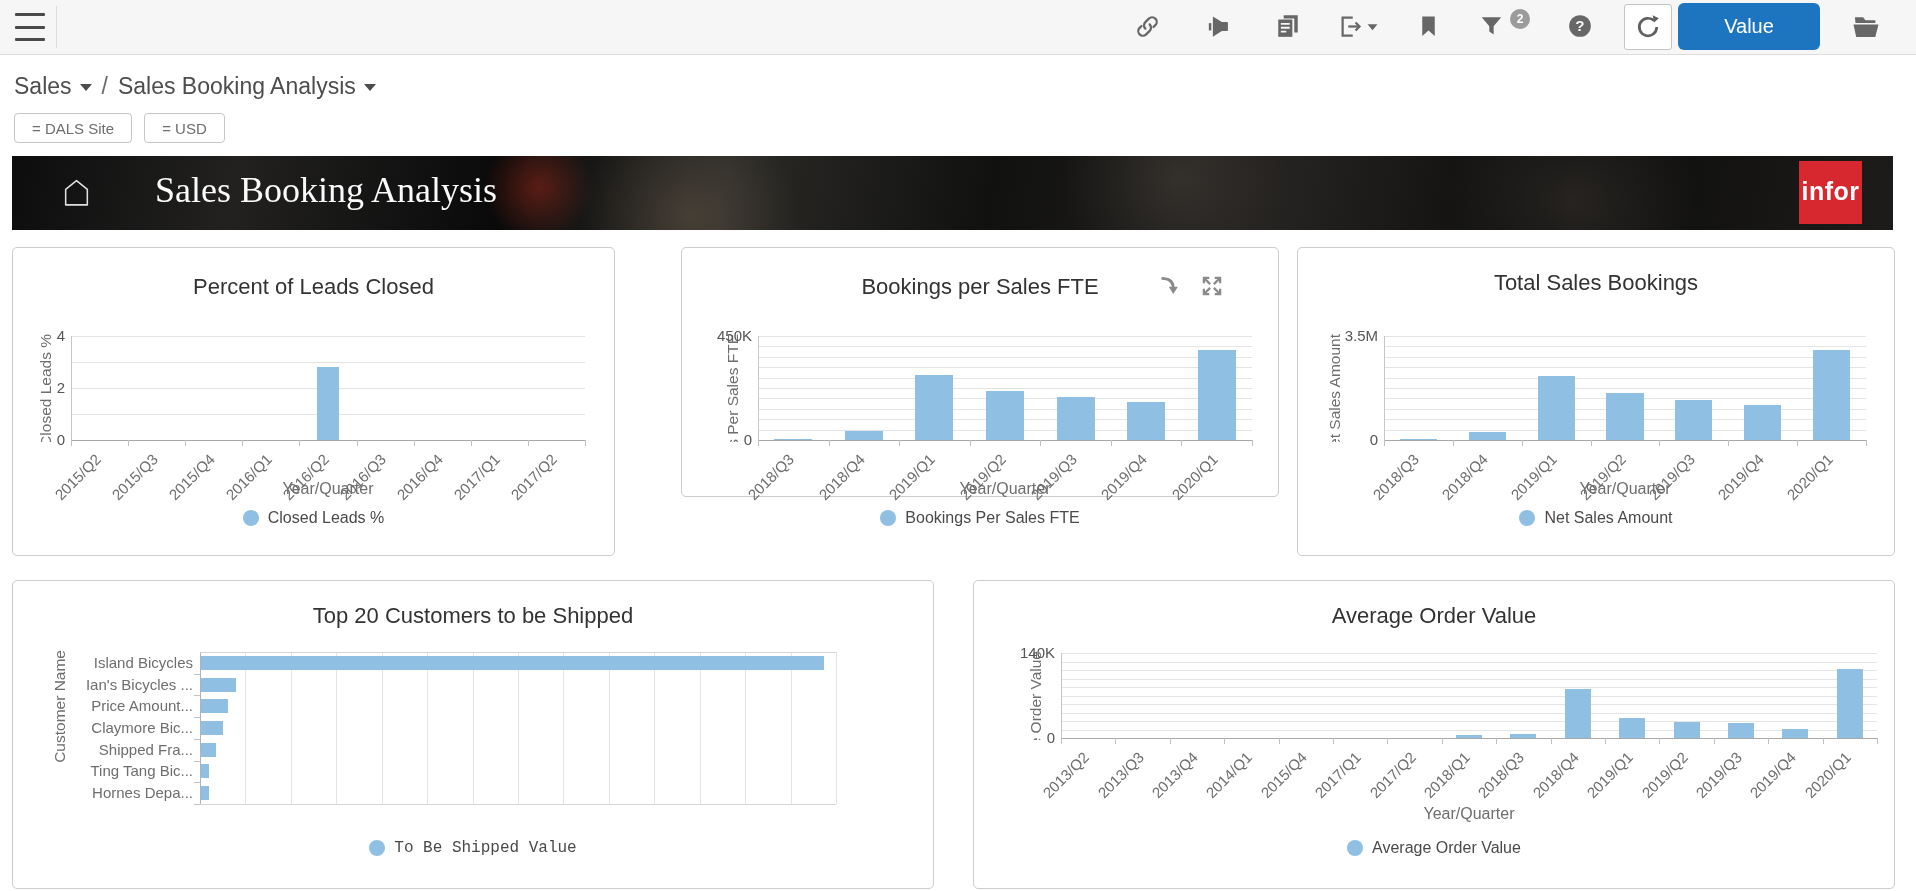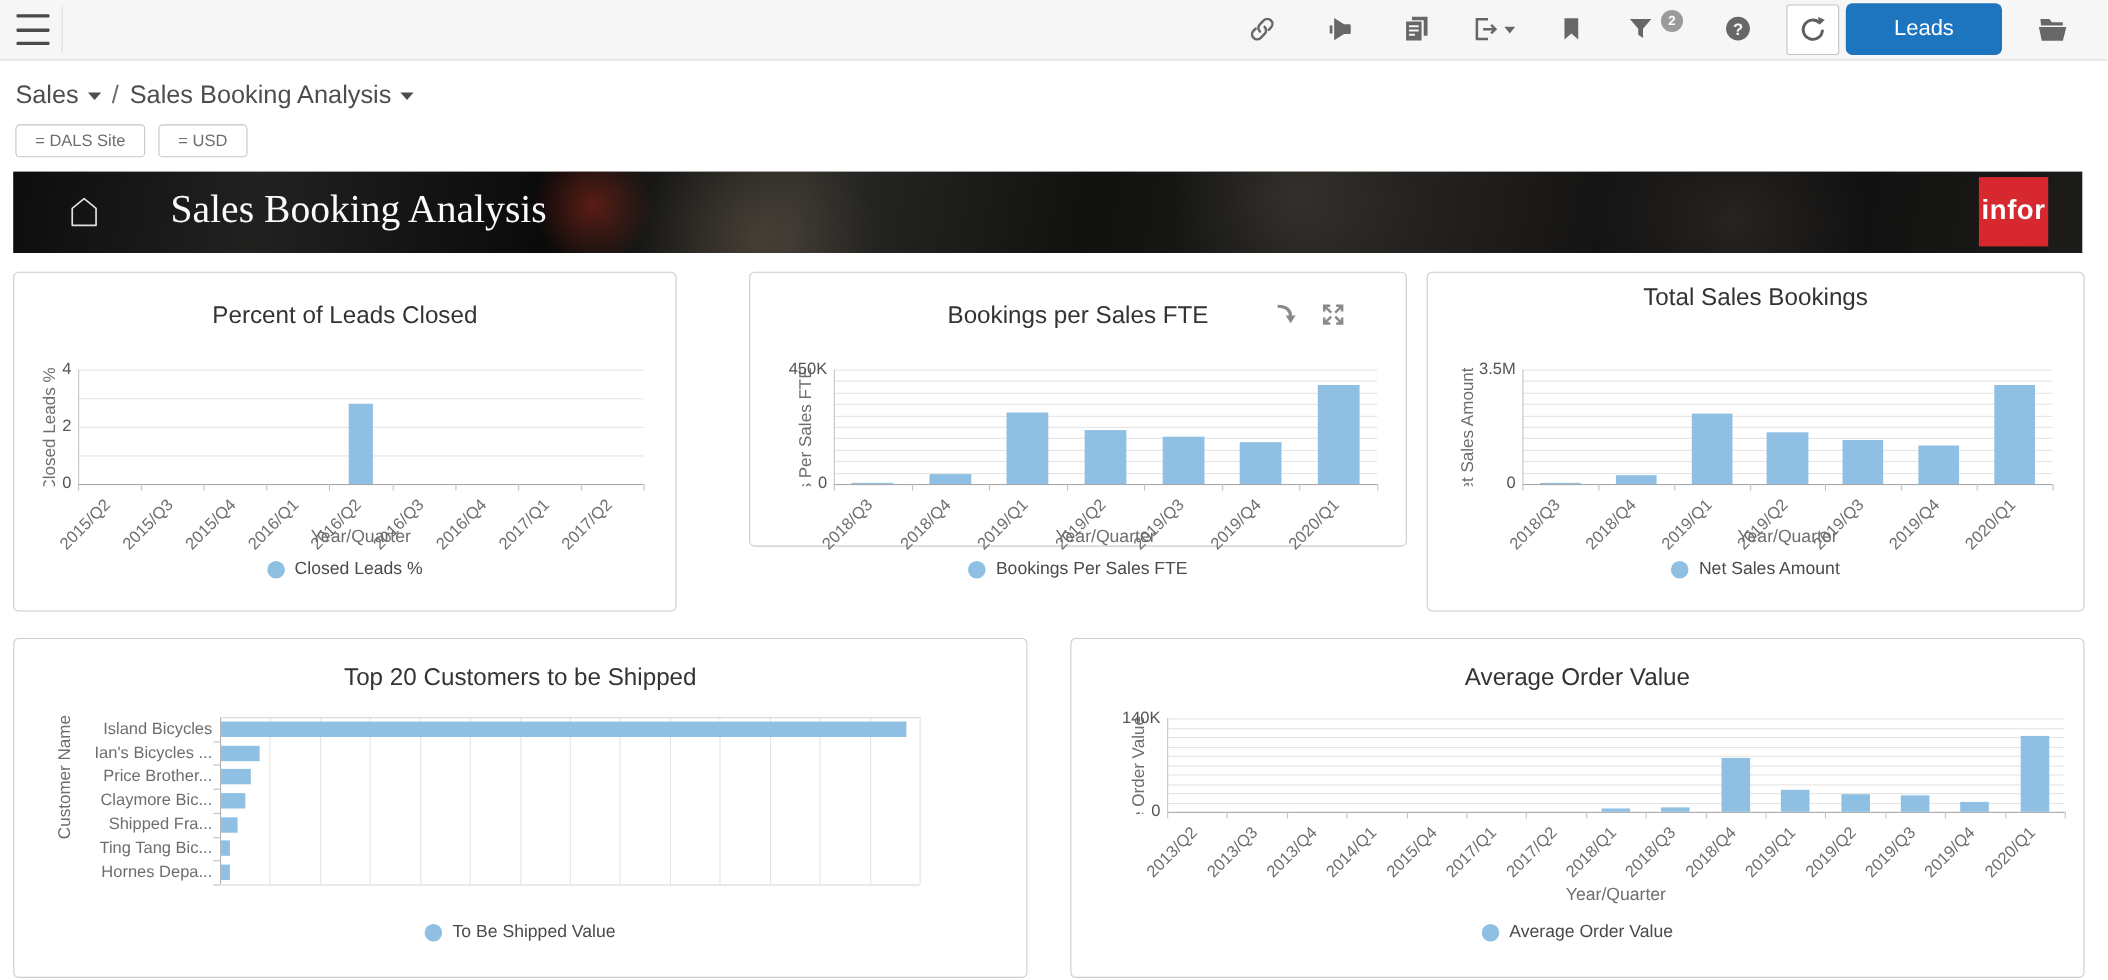--- a/index.html
+++ b/index.html
@@ -122,21 +122,21 @@
         <circle cx="12" cy="12" r="10" fill="currentColor"></circle>
         <text x="12" y="17" text-anchor="middle" font-size="14" font-weight="bold" fill="#f6f6f6" font-family="Liberation Sans,sans-serif">?</text>
       </svg>
     </div>
     <div class="refresh-btn">
       <svg viewBox="0 0 24 24" width="28" height="28" fill="none" stroke="currentColor" stroke-width="2.3">
         <path d="M19.5 12a7.5 7.5 0 1 1-2.1-5.2"></path>
         <path d="M16 1.9l5.3 2.6-4.1 3.6z" fill="currentColor" stroke="none"></path>
       </svg>
     </div>
-    <button class="edit-btn">Leads</button>
+    <button class="edit-btn">Value</button>
     <div class="tb-icon folder-btn">
       <svg viewBox="0 0 24 24" width="28" height="28" fill="currentColor">
         <path d="M2.5 4.5h7l2 2.5h8.5V9.5h-17z"></path>
         <path d="M1.3 10.8h21.4L20 21.5H3.6L1.3 10.8z"></path>
       </svg>
     </div>
   </div>
 
   <div class="breadcrumb">
     <span class="crumb">
@@ -255,21 +255,21 @@
       <div class="xlabel" style="left: 372.143px; top: 200px; width: 90px;">2019/Q4</div>
       <div class="bar" style="left: 515.66px; top: 102.329px; width: 38.1086px; height: 89.6711px;"></div>
       <div class="xlabel" style="left: 442.714px; top: 200px; width: 90px;">2020/Q1</div>
       <div class="axis-title-x" style="left: 76px; width: 494px; top: 232px;">Year/Quarter</div>
       <div class="legend" style="top: 261px;">
         <div class="legend-dot" style="background: rgb(143, 192, 227);"></div>
         <div class="legend-label">Bookings Per Sales FTE</div>
       </div>
     </div>
     <div class="card" style="left: 1297px; top: 247px; width: 598px; height: 309px;">
-      <div class="chart-title" style="top: 9px; text-align: center;">Total Sales Bookings</div>
+      <div class="chart-title" style="top: 22px; text-align: center;">Total Sales Bookings</div>
       <div class="axis-title-y" style="left: 28px; top: 86px; height: 108px; width: 20px;">
         <span>Net Sales Amount</span>
       </div>
       <div class="gridline" style="left: 86px; top: 88px; width: 482px;"></div>
       <div class="gridline" style="left: 86px; top: 98.4px; width: 482px;"></div>
       <div class="gridline" style="left: 86px; top: 108.8px; width: 482px;"></div>
       <div class="gridline" style="left: 86px; top: 119.2px; width: 482px;"></div>
       <div class="gridline" style="left: 86px; top: 129.6px; width: 482px;"></div>
       <div class="gridline" style="left: 86px; top: 140px; width: 482px;"></div>
       <div class="gridline" style="left: 86px; top: 150.4px; width: 482px;"></div>
@@ -329,36 +329,36 @@
       <div class="vgridline" style="left: 777.571px; top: 71px; height: 152px;"></div>
       <div class="vgridline" style="left: 823px; top: 71px; height: 152px;"></div>
       <div class="gridline" style="left: 187px; top: 71px; width: 636px; background: rgb(214, 214, 214);"></div>
       <div class="gridline" style="left: 187px; top: 223px; width: 636px; background: rgb(214, 214, 214);"></div>
       <div class="hlabel" style="left: 27px; top: 72.8571px; width: 153px;">Island Bicycles</div>
       <div class="tick-stub-h" style="left: 181px; top: 92.7143px;"></div>
       <div class="bar" style="left: 188px; top: 74.8571px; width: 623.181px; height: 14px;"></div>
       <div class="hlabel" style="left: 27px; top: 94.5714px; width: 153px;">Ian's Bicycles ...</div>
       <div class="tick-stub-h" style="left: 181px; top: 114.429px;"></div>
       <div class="bar" style="left: 188px; top: 96.5714px; width: 35.4977px; height: 14px;"></div>
-      <div class="hlabel" style="left: 27px; top: 116.286px; width: 153px;">Price Brother...</div>
+      <div class="hlabel" style="left: 27px; top: 116.286px; width: 153px;">Price Amount...</div>
       <div class="tick-stub-h" style="left: 181px; top: 136.143px;"></div>
       <div class="bar" style="left: 188px; top: 118.286px; width: 26.6233px; height: 14px;"></div>
       <div class="hlabel" style="left: 27px; top: 138px; width: 153px;">Claymore Bic...</div>
       <div class="tick-stub-h" style="left: 181px; top: 157.857px;"></div>
       <div class="bar" style="left: 188px; top: 140px; width: 21.693px; height: 14px;"></div>
       <div class="hlabel" style="left: 27px; top: 159.714px; width: 153px;">Shipped Fra...</div>
       <div class="tick-stub-h" style="left: 181px; top: 179.571px;"></div>
       <div class="bar" style="left: 188px; top: 161.714px; width: 14.7907px; height: 14px;"></div>
       <div class="hlabel" style="left: 27px; top: 181.429px; width: 153px;">Ting Tang Bic...</div>
       <div class="tick-stub-h" style="left: 181px; top: 201.286px;"></div>
       <div class="bar" style="left: 188px; top: 183.429px; width: 7.88837px; height: 14px;"></div>
       <div class="hlabel" style="left: 27px; top: 203.143px; width: 153px;">Hornes Depa...</div>
       <div class="tick-stub-h" style="left: 181px; top: 223px;"></div>
       <div class="bar" style="left: 188px; top: 205.143px; width: 7.88837px; height: 14px;"></div>
-      <div class="legend" style="top: 258px;">
+      <div class="legend" style="top: 258px; font-family: Liberation Mono, monospace;">
         <div class="legend-dot" style="background: rgb(143, 192, 227);"></div>
         <div class="legend-label">To Be Shipped Value</div>
       </div>
     </div>
     <div class="card" style="left: 973px; top: 580px; width: 922px; height: 309px;">
       <div class="chart-title" style="top: 22px;">Average Order Value</div>
       <div class="axis-title-y" style="left: 53px; top: 70px; height: 89px; width: 20px;">
         <span>Average Order Value</span>
       </div>
       <div class="gridline" style="left: 87px; top: 72px; width: 816px;"></div>

